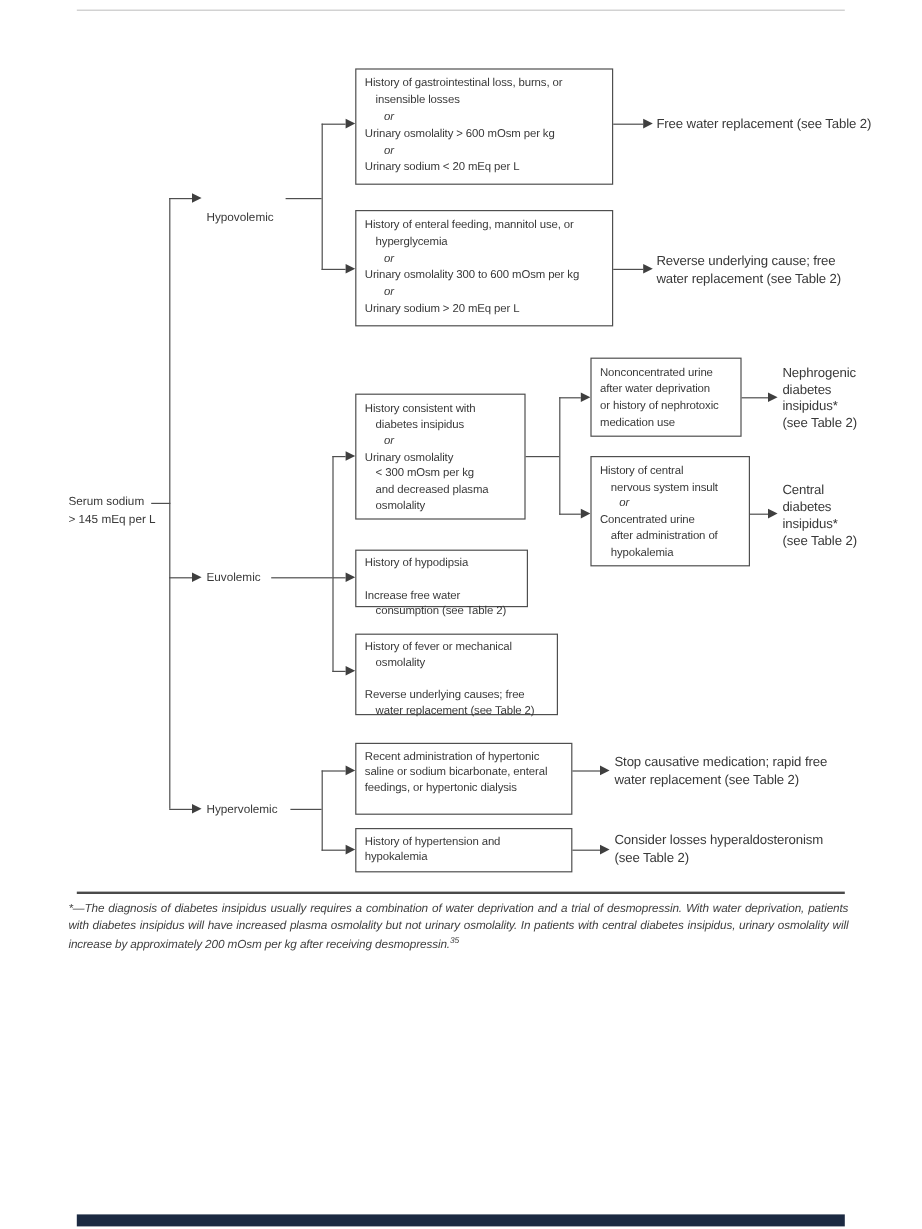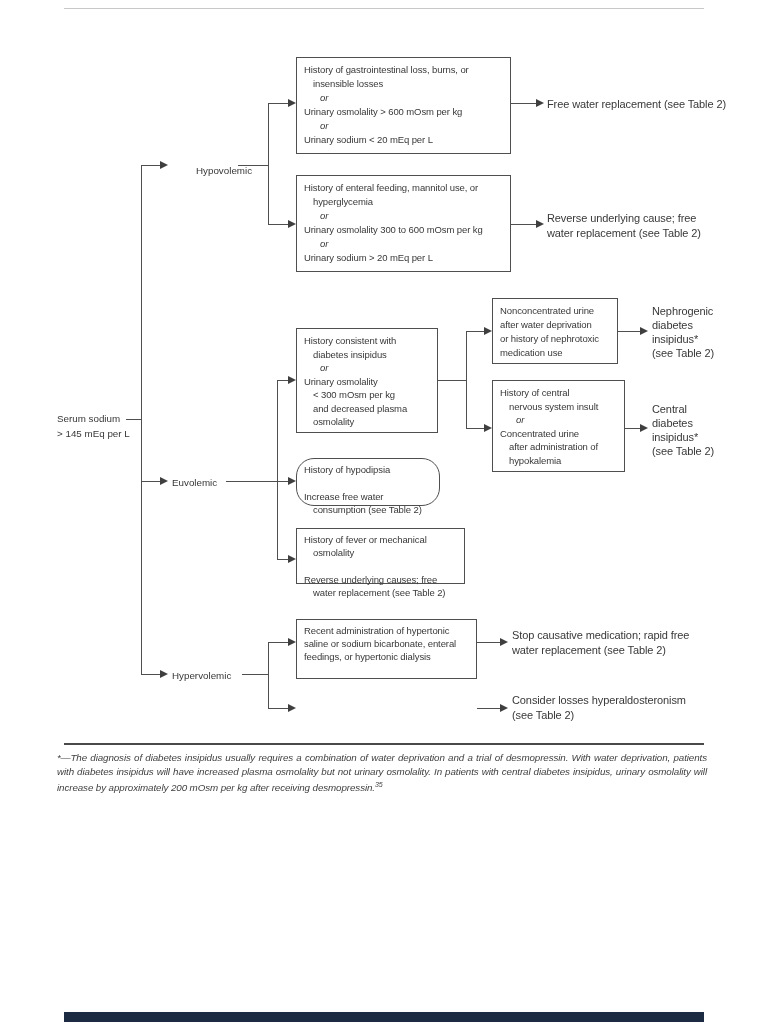--- a/index.html
+++ b/index.html
@@ -54,21 +54,21 @@
   <div class="rootlbl" style="left:57px; top:412px;">
     <div>Serum sodium</div>
     <div>&gt; 145 mEq per L</div>
   </div>
   <div class="hl" style="left:126px; top:419px; width:16px;"></div>
 
   <div class="vl" style="left:141px; top:165px; height:509px;"></div>
 
   <div class="hl" style="left:141px; top:165px; width:19px;"></div>
   <div class="ah" style="left:160px; top:161px;"></div>
-  <div class="lbl" style="left:172px; top:170px;margin-left:24px;">Hypovolemic</div>
+  <div class="lbl" style="left:172px; top:182px;">Hypovolemic</div>
   <div class="hl" style="left:238px; top:165px; width:30px;"></div>
   <div class="vl" style="left:268px; top:103px; height:122px;"></div>
   <div class="hl" style="left:268px; top:103px; width:20px;"></div>
   <div class="ah" style="left:288px; top:99px;"></div>
   <div class="hl" style="left:268px; top:224px; width:20px;"></div>
   <div class="ah" style="left:288px; top:220px;"></div>
 
   <div class="box" style="left:296px; top:57px; width:215px; height:97px;">
     <div class="ln">History of gastrointestinal loss, burns, or</div>
     <div class="ln ind1">insensible losses</div>
@@ -150,27 +150,27 @@
   </div>
   <div class="hl" style="left:625px; top:428px; width:15px;"></div>
   <div class="ah" style="left:640px; top:424px;"></div>
   <div class="out lh14" style="left:652px; top:402px;">
     <div>Central</div>
     <div>diabetes</div>
     <div>insipidus*</div>
     <div>(see Table 2)</div>
   </div>
 
-  <div class="box lh13" style="left:296px; top:458px; width:144px; height:48px;border-radius:18px;">
+  <div class="box lh13" style="left:296px; top:458px; width:144px; height:48px;">
     <div class="ln">History of hypodipsia</div>
     <div class="ln gap">Increase free water</div>
     <div class="ln ind1">consumption (see Table 2)</div>
   </div>
 
-  <div class="box lh13" style="left:296px; top:528px; width:169px; height:56px;">
+  <div class="box lh13" style="left:296px; top:528px; width:169px; height:68px;">
     <div class="ln">History of fever or mechanical</div>
     <div class="ln ind1">osmolality</div>
     <div class="ln gap">Reverse underlying causes; free</div>
     <div class="ln ind1">water replacement (see Table 2)</div>
   </div>
 
   <div class="hl" style="left:141px; top:674px; width:19px;"></div>
   <div class="ah" style="left:160px; top:670px;"></div>
   <div class="lbl" style="left:172px; top:675px;">Hypervolemic</div>
   <div class="hl" style="left:242px; top:674px; width:26px;"></div>
@@ -185,20 +185,24 @@
     <div class="ln">saline or sodium bicarbonate, enteral</div>
     <div class="ln">feedings, or hypertonic dialysis</div>
   </div>
   <div class="hl" style="left:477px; top:642px; width:23px;"></div>
   <div class="ah" style="left:500px; top:638px;"></div>
   <div class="out" style="left:512px; top:628px;">
     <div>Stop causative medication; rapid free</div>
     <div>water replacement (see Table 2)</div>
   </div>
 
+  <div class="box lh13" style="left:296px; top:690px; width:181px; height:37px;">
+    <div class="ln">History of hypertension and</div>
+    <div class="ln">hypokalemia</div>
+  </div>
   <div class="hl" style="left:477px; top:708px; width:23px;"></div>
   <div class="ah" style="left:500px; top:704px;"></div>
   <div class="out" style="left:512px; top:693px;">
     <div>Consider losses hyperaldosteronism</div>
     <div>(see Table 2)</div>
   </div>
 
   <div class="rule-foot" style="left:64px; top:743px; width:640px;"></div>
   <p class="footnote"><span>*—The diagnosis of diabetes insipidus usually requires a combination of water deprivation and a trial of desmopressin. With water deprivation, patients with diabetes insipidus will have increased plasma osmolality but not urinary osmolality. In patients with central diabetes insipidus, urinary osmolality will increase by approximately 200 mOsm per kg after receiving desmopressin.</span><sup>35</sup></p>
 

